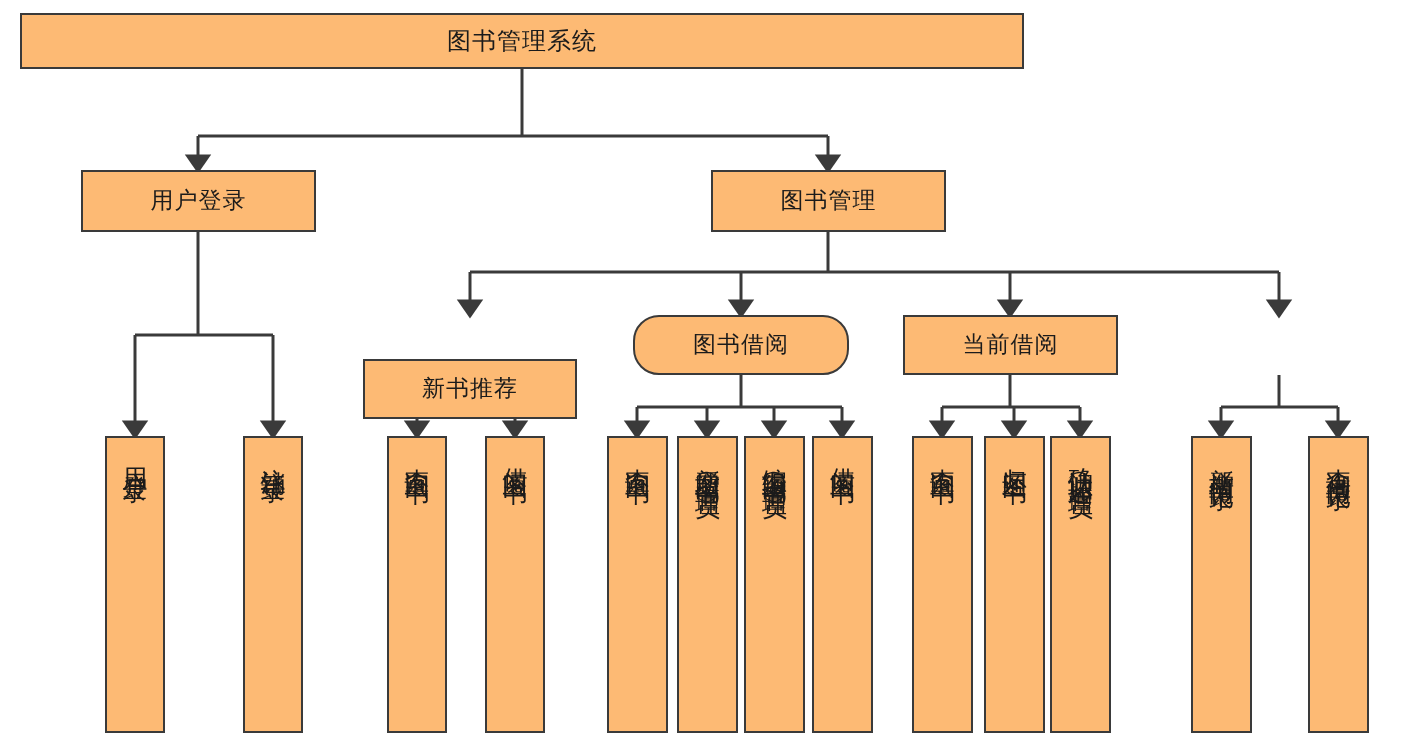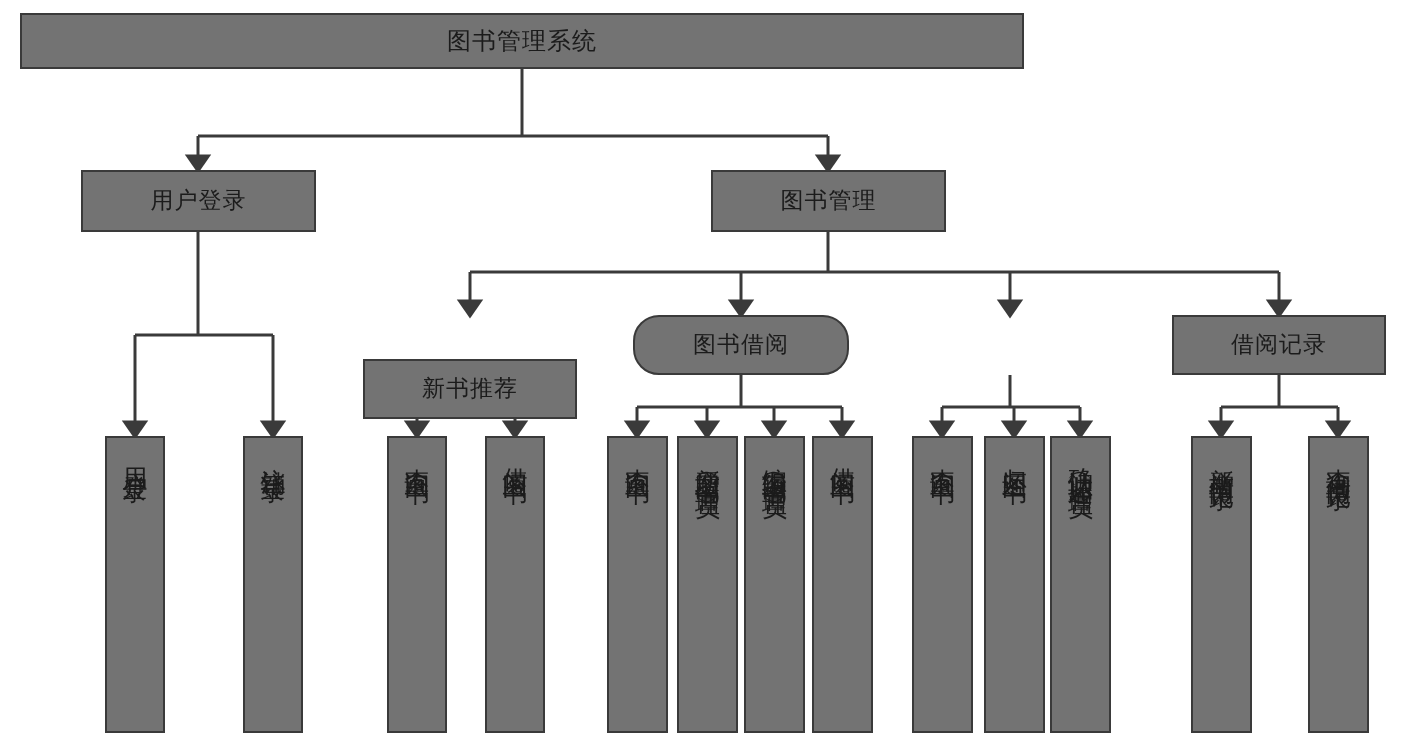--- a/index.html
+++ b/index.html
@@ -21,21 +21,21 @@
     position: absolute;
     left: 0;
     top: 0;
     width: 1405px;
     height: 747px;
     pointer-events: none;
   }
   .node {
     position: absolute;
     box-sizing: border-box;
-    background: #737373;
+    background: #fdba74;
     border: 2px solid #3a3a3a;
     display: flex;
     align-items: center;
     justify-content: center;
     color: #1b1b1b;
     text-align: center;
     line-height: 1.18;
   }
   .node.horiz {
     font-size: 23px;
@@ -133,22 +133,22 @@
   <div class="node horiz" style="left:711px;top:170px;width:235px;height:62px;">
     <span>图书管理</span>
   </div>
 
   <div class="node horiz" style="left:363px;top:315px;width:214px;height:60px;margin-top:44px;">
     <span>新书推荐</span>
   </div>
   <div class="node horiz" style="left:633px;top:315px;width:216px;height:60px;border-radius:26px;">
     <span>图书借阅</span>
   </div>
-  <div class="node horiz" style="left:1172px;top:315px;width:214px;height:60px;">
-    <span>借阅记录</span>
+  <div class="node horiz" style="left:903px;top:315px;width:215px;height:60px;">
+    <span>当前借阅</span>
   </div>
 
   <div class="node leaf" style="left:105px;top:436px;width:60px;height:297px;">
     <span class="vtext">用户登录</span>
   </div>
   <div class="node leaf" style="left:243px;top:436px;width:60px;height:297px;">
     <span class="vtext">注销登录</span>
   </div>
   <div class="node leaf" style="left:387px;top:436px;width:60px;height:297px;">
     <span class="vtext">查询图书</span>

